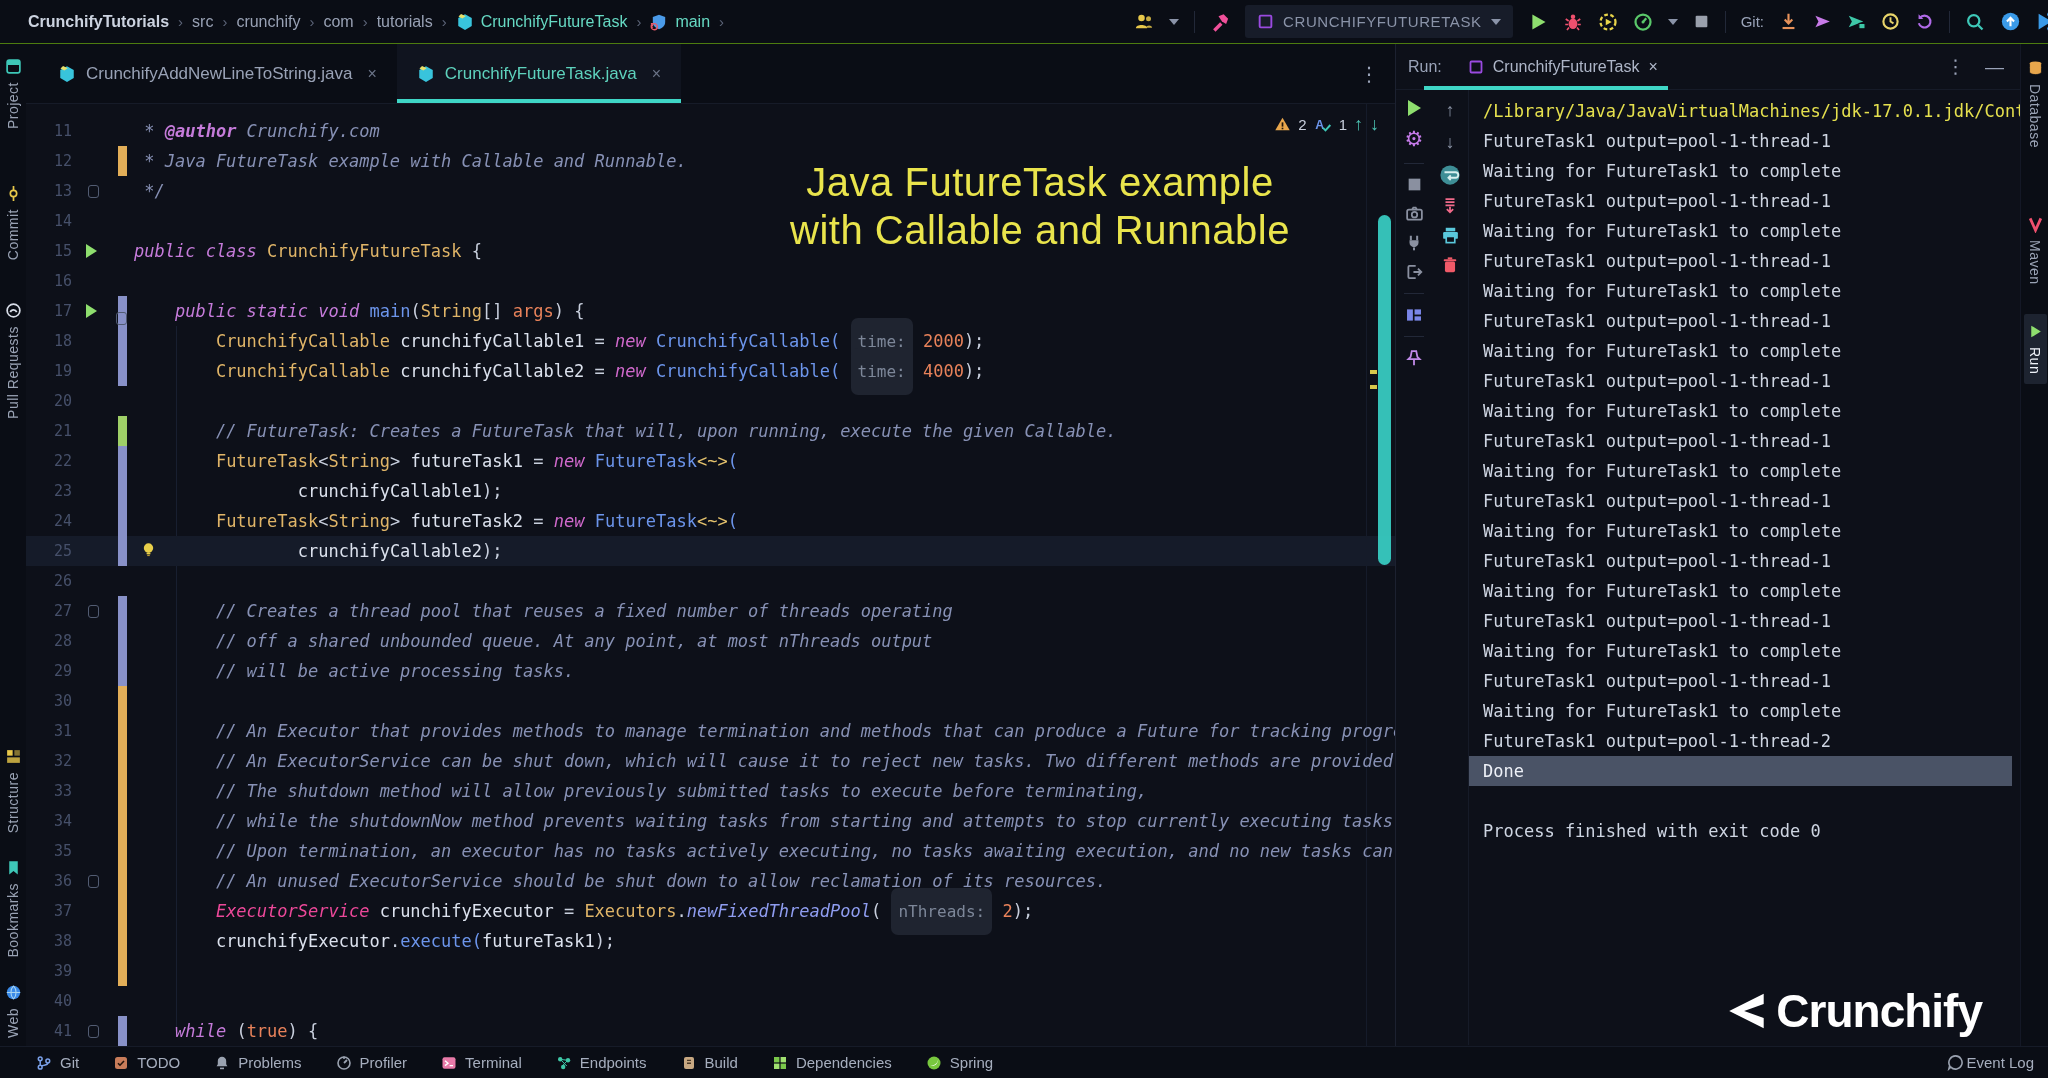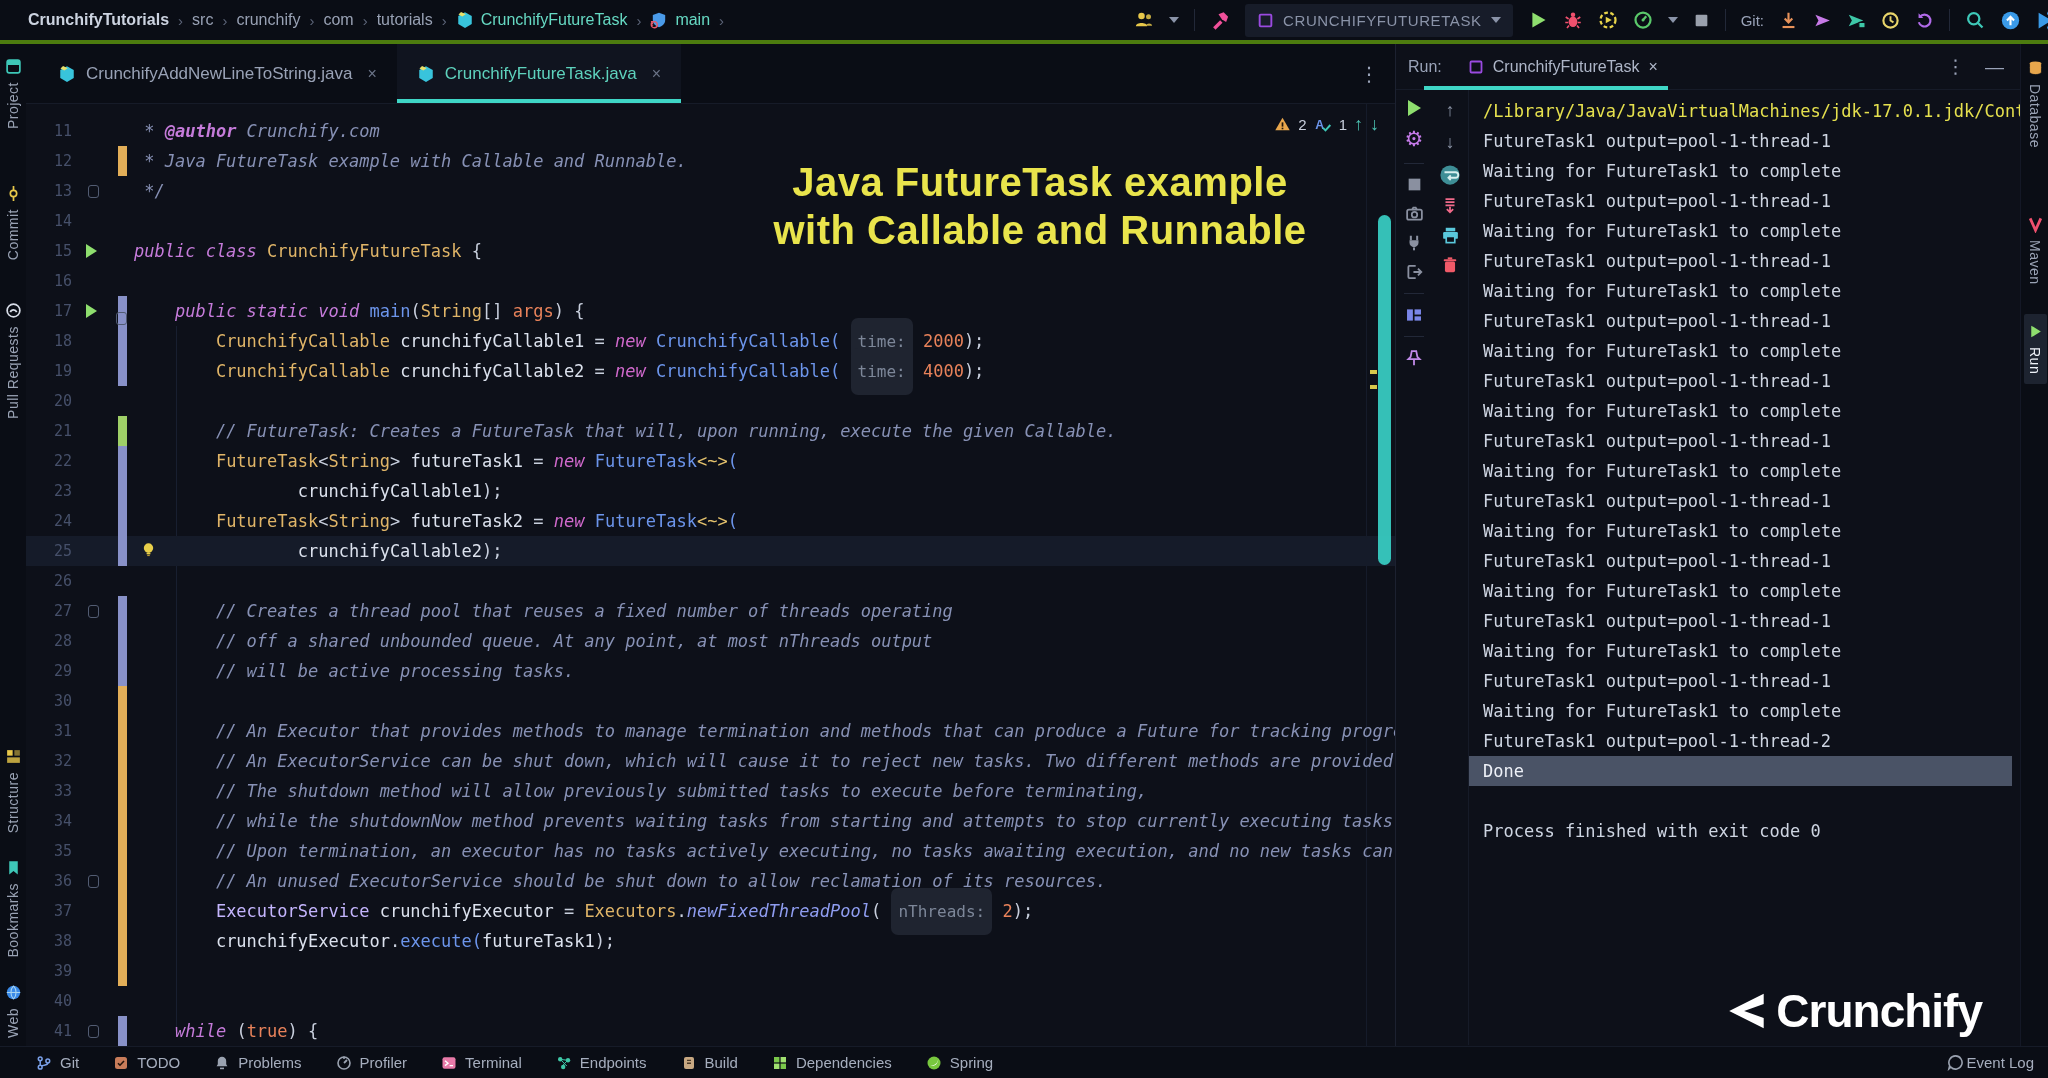--- a/index.html
+++ b/index.html
@@ -2,21 +2,21 @@
 <html><head>
 <meta charset="utf-8">
 <style>
   html,body{margin:0;padding:0;background:#06080d}
   .app{position:relative;width:2048px;height:1078px;background:#0b0e16;overflow:hidden;
        font-family:"Liberation Sans",sans-serif;color:#c8cfdd}
   .i{display:inline-flex;align-items:center;justify-content:center;flex:none}
 
   
   .topbar{position:absolute;left:0;top:0;width:2048px;height:44px;background:#0a0d15;
-          border-bottom:4px solid #4d7c0f;display:flex;align-items:center;padding-left:28px;box-sizing:border-box}
+          border-bottom:1px solid #4d7c0f;display:flex;align-items:center;padding-left:28px;box-sizing:border-box}
   .crumbs{display:flex;align-items:center;gap:9px;font-size:16px;color:#98a1b4;white-space:nowrap}
   .crumb{display:flex;align-items:center;gap:7px}
   .crumb-bold{font-weight:bold;color:#ccd3e0}
   .crumb-file,.crumb-branch{color:#66d9c3}
   .chev{color:#5c6478;font-size:15px}
   .top-right{margin-left:auto;display:flex;align-items:center;gap:15px}
   .vsep{width:1px;height:22px;background:#222838}
   .chip{display:flex;align-items:center;gap:9px;background:#171c29;height:33px;padding:0 12px;
         border-radius:3px;color:#8a93a8;font-size:15px;letter-spacing:.6px}
   .caret{width:0;height:0;border-left:5px solid transparent;border-right:5px solid transparent;border-top:6px solid #8a93a8}
@@ -58,29 +58,29 @@
   .tk-cm{color:#8791b5;font-style:italic}
   .tk-doc{color:#c57bda;font-weight:bold;font-style:italic}
   .tk-kw{color:#c57bda;font-style:italic}
   .tk-cls{color:#e0b568}
   .tk-var{color:#dce2ee}
   .tk-mtd{color:#6c95eb}
   .tk-stat{color:#8f9df0;font-style:italic}
   .tk-new{color:#d169cd;font-style:italic}
   .tk-num{color:#e8825a}
   .tk-arg{color:#e8825a}
-  .tk-grn{color:#c4b5fd;}
+  .tk-grn{color:#ec4899;font-style:italic}
   .tk-dia{color:#e2c06c}
   .tk-pln{color:#c8cfdd}
   .tk-inlay{background:#1f2430;color:#7d8799;border-radius:7px;padding:14px 7px;font-size:16px;font-style:normal}
   .iguide{position:absolute;left:150px;top:222px;bottom:12px;width:1px;background:#181f30}
   .marginline{position:absolute;left:1340px;top:0;bottom:0;width:1px;background:#151b2a}
   .sthumb{position:absolute;left:1352px;top:111px;width:13px;height:350px;background:#38cfc4;border-radius:7px;opacity:.92;cursor:pointer}
   .stick{position:absolute;left:1344px;width:7px;height:4px;background:#d8c84a}
-  .watermark{position:absolute;left:724px;top:54px;width:580px;text-align:center;font-weight:bold;
+  .watermark{position:absolute;left:724px;top:54px;width:580px;text-align:center;font-weight:normal;
              font-size:40px;line-height:48px;color:#e9e44c;letter-spacing:.5px}
   .inspect{position:absolute;right:16px;top:10px;display:flex;align-items:center;gap:7px;font-size:15px;color:#c8cfdd}
   .arrow-teal{color:#4cc4b4;font-size:18px}
 
   
   .runpanel{position:absolute;left:1395px;top:44px;width:625px;height:1002px;background:#0d1019;
             border-left:1px solid #1c2130;box-sizing:border-box}
   .runheader{height:46px;display:flex;align-items:center;padding-left:12px;font-size:16px;color:#9aa3b8;
              border-bottom:1px solid #161b28;box-sizing:border-box}
   .runtab{position:relative;display:flex;align-items:center;gap:9px;height:100%;margin-left:16px;padding:0 10px;color:#aeb6c8}

